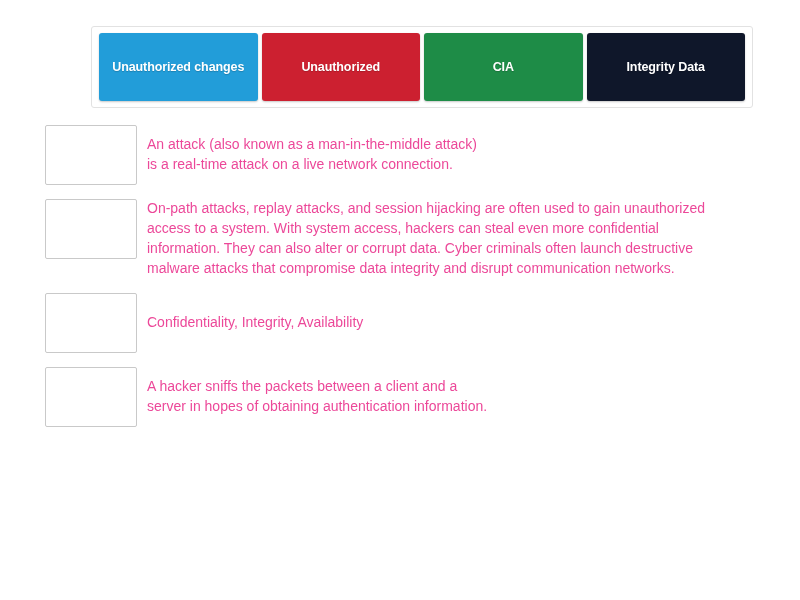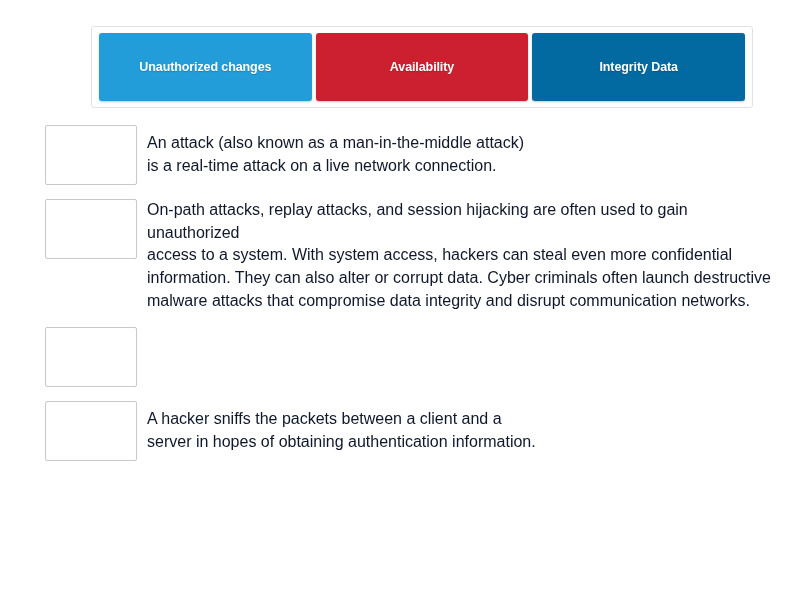--- a/index.html
+++ b/index.html
@@ -71,53 +71,55 @@
     height: 60px;
     flex: 0 0 92px;
     box-sizing: border-box;
     border: 1px solid #c9c9c9;
     border-radius: 2px;
     background: #ffffff;
   }
   .definition {
     margin-left: 10px;
     padding-top: 0px;
-    font-size: 16px;
+    font-size: 14px;
     line-height: 1.42;
-    color: #0f172a;
+    color: #ec4899;
     white-space: pre-line;
     flex: 1 1 auto;
     align-self: center;
   }
 </style>
 </head>
 <body>
 
 <div id="tile-tray">
     <div class="tile" style="background: rgb(34, 157, 217);">Unauthorized
 changes</div>
-    <div class="tile" style="background: rgb(204, 32, 48);">Availability</div>
-    <div class="tile" style="background: #0369a1;">Integrity
+    <div class="tile" style="background: rgb(204, 32, 48);">Unauthorized</div>
+    <div class="tile" style="background: rgb(30, 140, 71);">CIA</div>
+    <div class="tile" style="background: #0f172a;">Integrity
 Data</div>
   </div>
 
 <div id="rows">
     <div class="row">
       <div class="dropzone"></div>
       <div class="definition">An attack (also known as a man-in-the-middle attack)
 is a real-time attack on a live network connection.</div>
     </div>
     <div class="row">
       <div class="dropzone"></div>
       <div class="definition">On-path attacks, replay attacks, and session hijacking are often used to gain unauthorized
 access to a system. With system access, hackers can steal even more confidential
 information. They can also alter or corrupt data. Cyber criminals often launch destructive
 malware attacks that compromise data integrity and disrupt communication networks.</div>
     </div>
     <div class="row">
       <div class="dropzone"></div>
+      <div class="definition">Confidentiality, Integrity, Availability</div>
     </div>
     <div class="row">
       <div class="dropzone"></div>
       <div class="definition">A hacker sniffs the packets between a client and a
 server in hopes of obtaining authentication information.</div>
     </div>
   </div>
 
 </body></html>

